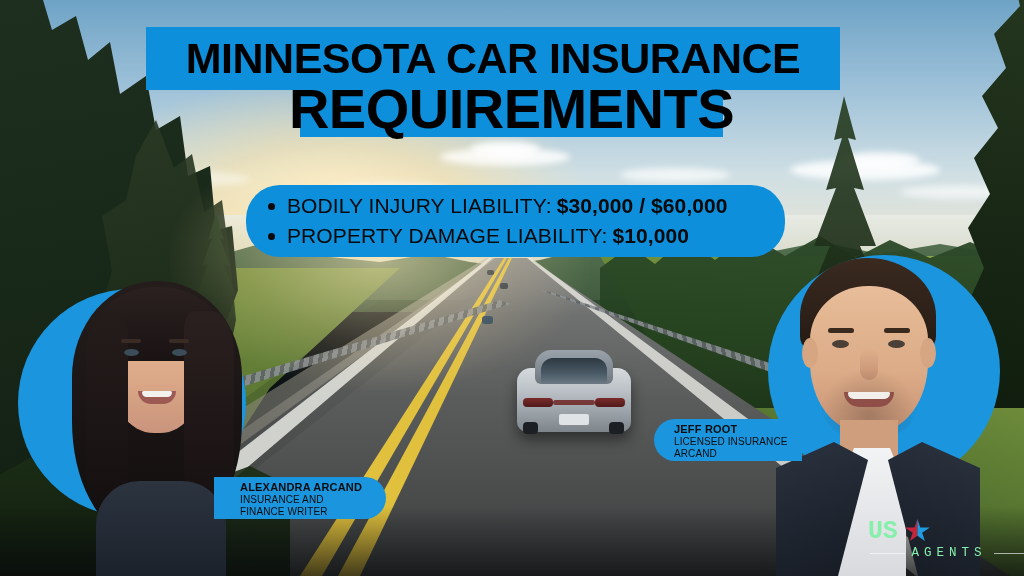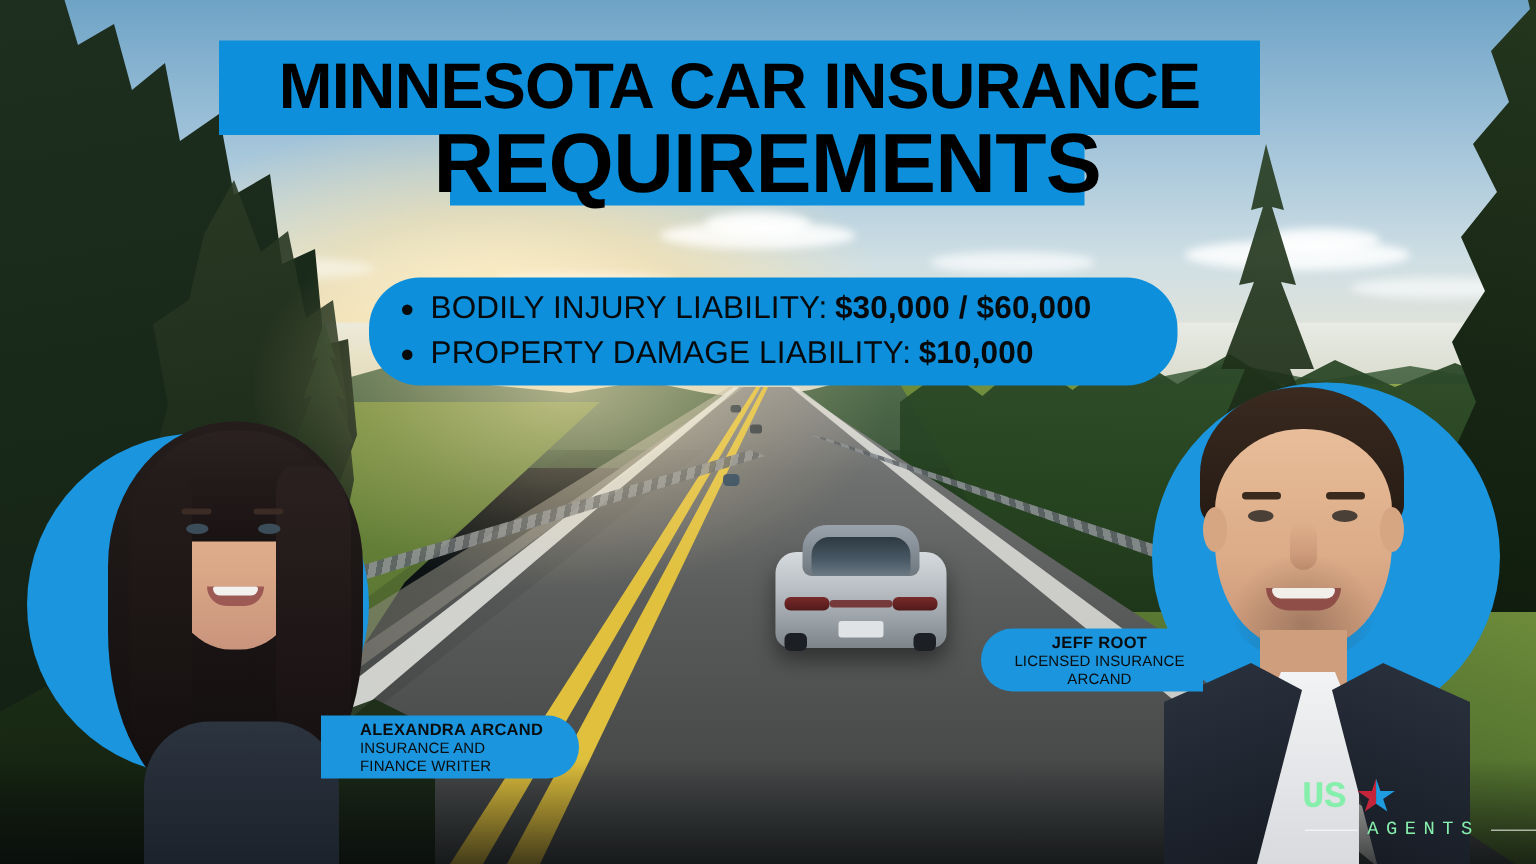--- a/index.html
+++ b/index.html
@@ -344,21 +344,21 @@
   
   .tag{position:absolute;background:#1a95de;color:#0a0c0e;}
   .tag-left{
     left:214px;top:477px;width:172px;height:42px;
     border-radius:0 21px 21px 0;
     padding:4px 14px 0 26px;box-sizing:border-box;text-align:left;
   }
   .tag-right{
     left:654px;top:419px;width:148px;height:42px;
     border-radius:21px 0 0 21px;
-    padding:4px 10px 0 20px;box-sizing:border-box;text-align:center;
+    padding:4px 10px 0 20px;box-sizing:border-box;text-align:left;
   }
   .tag-name{font-size:11px;font-weight:bold;line-height:13px;letter-spacing:.2px;}
   .tag-role{font-size:10px;font-weight:400;line-height:11.5px;letter-spacing:.1px;}
 
   
   .logo{position:absolute;left:868px;top:517px;width:160px;height:46px;color:#86efac;font-family:Liberation Mono, monospace;}
   .logo-top{display:flex;align-items:center;height:28px;}
   .logo-us{font-size:25px;font-weight:bold;letter-spacing:-.3px;}
   .logo-star{position:relative;width:26px;height:24px;margin:0 5px 0 7px;}
   .star-h{

